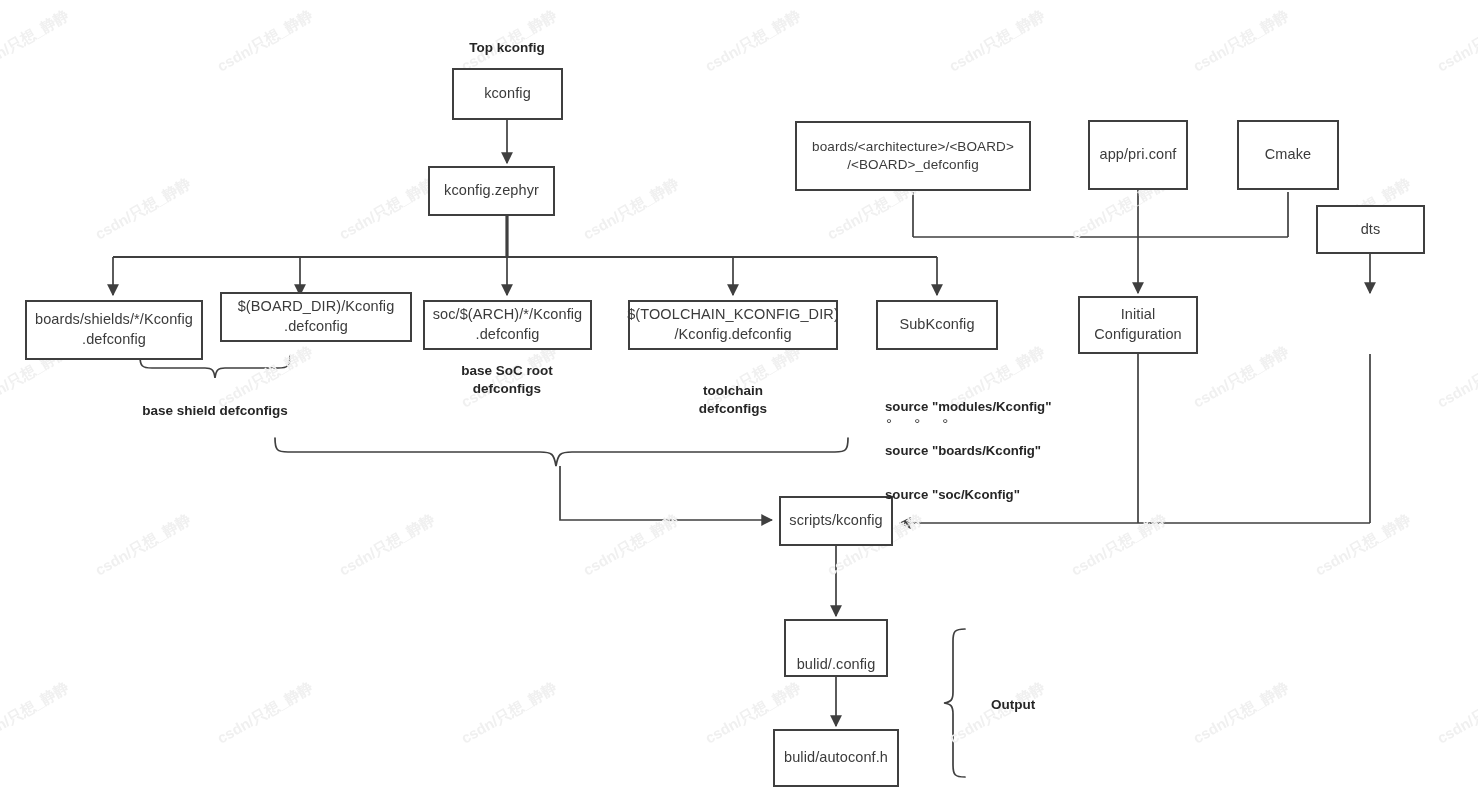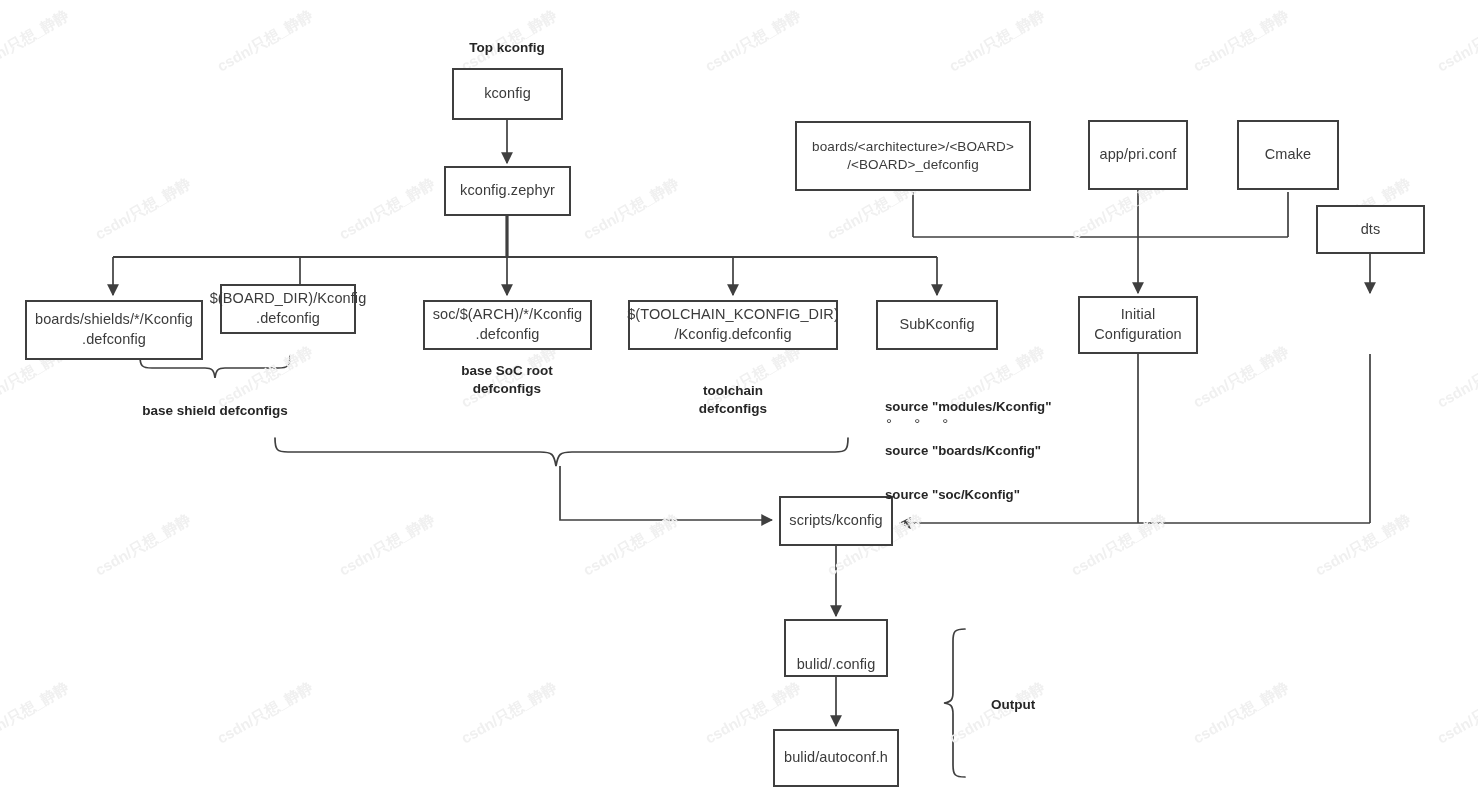--- a/index.html
+++ b/index.html
@@ -191,30 +191,30 @@
                C 951 704, 953 706, 953 714
                L 953 765
                C 953 775, 955 777, 965 777"></path>
     </g>
   </svg>
 
   <div class="node" style="left:452px; top:68px; width:111px; height:52px;">
     <span class="node-label">kconfig</span>
   </div>
 
-  <div class="node" style="left:444px; top:166px; width:127px; height:50px;">
+  <div class="node" style="left:428px; top:166px; width:127px; height:50px;">
     <span class="node-label">kconfig.zephyr</span>
   </div>
 
   <div class="node" style="left:25px; top:300px; width:178px; height:60px;">
     <span class="node-label">boards/shields/*/Kconfig
 .defconfig</span>
   </div>
 
-  <div class="node" style="left:220px; top:284px; width:136px; height:50px;text-align:center;">
+  <div class="node" style="left:220px; top:292px; width:192px; height:50px;text-align:center;">
     <span class="node-label">$(BOARD_DIR)/Kconfig
 .defconfig</span>
   </div>
 
   <div class="node" style="left:423px; top:300px; width:169px; height:50px;">
     <span class="node-label">soc/$(ARCH)/*/Kconfig
 .defconfig</span>
   </div>
 
   <div class="node" style="left:628px; top:300px; width:210px; height:50px;">

